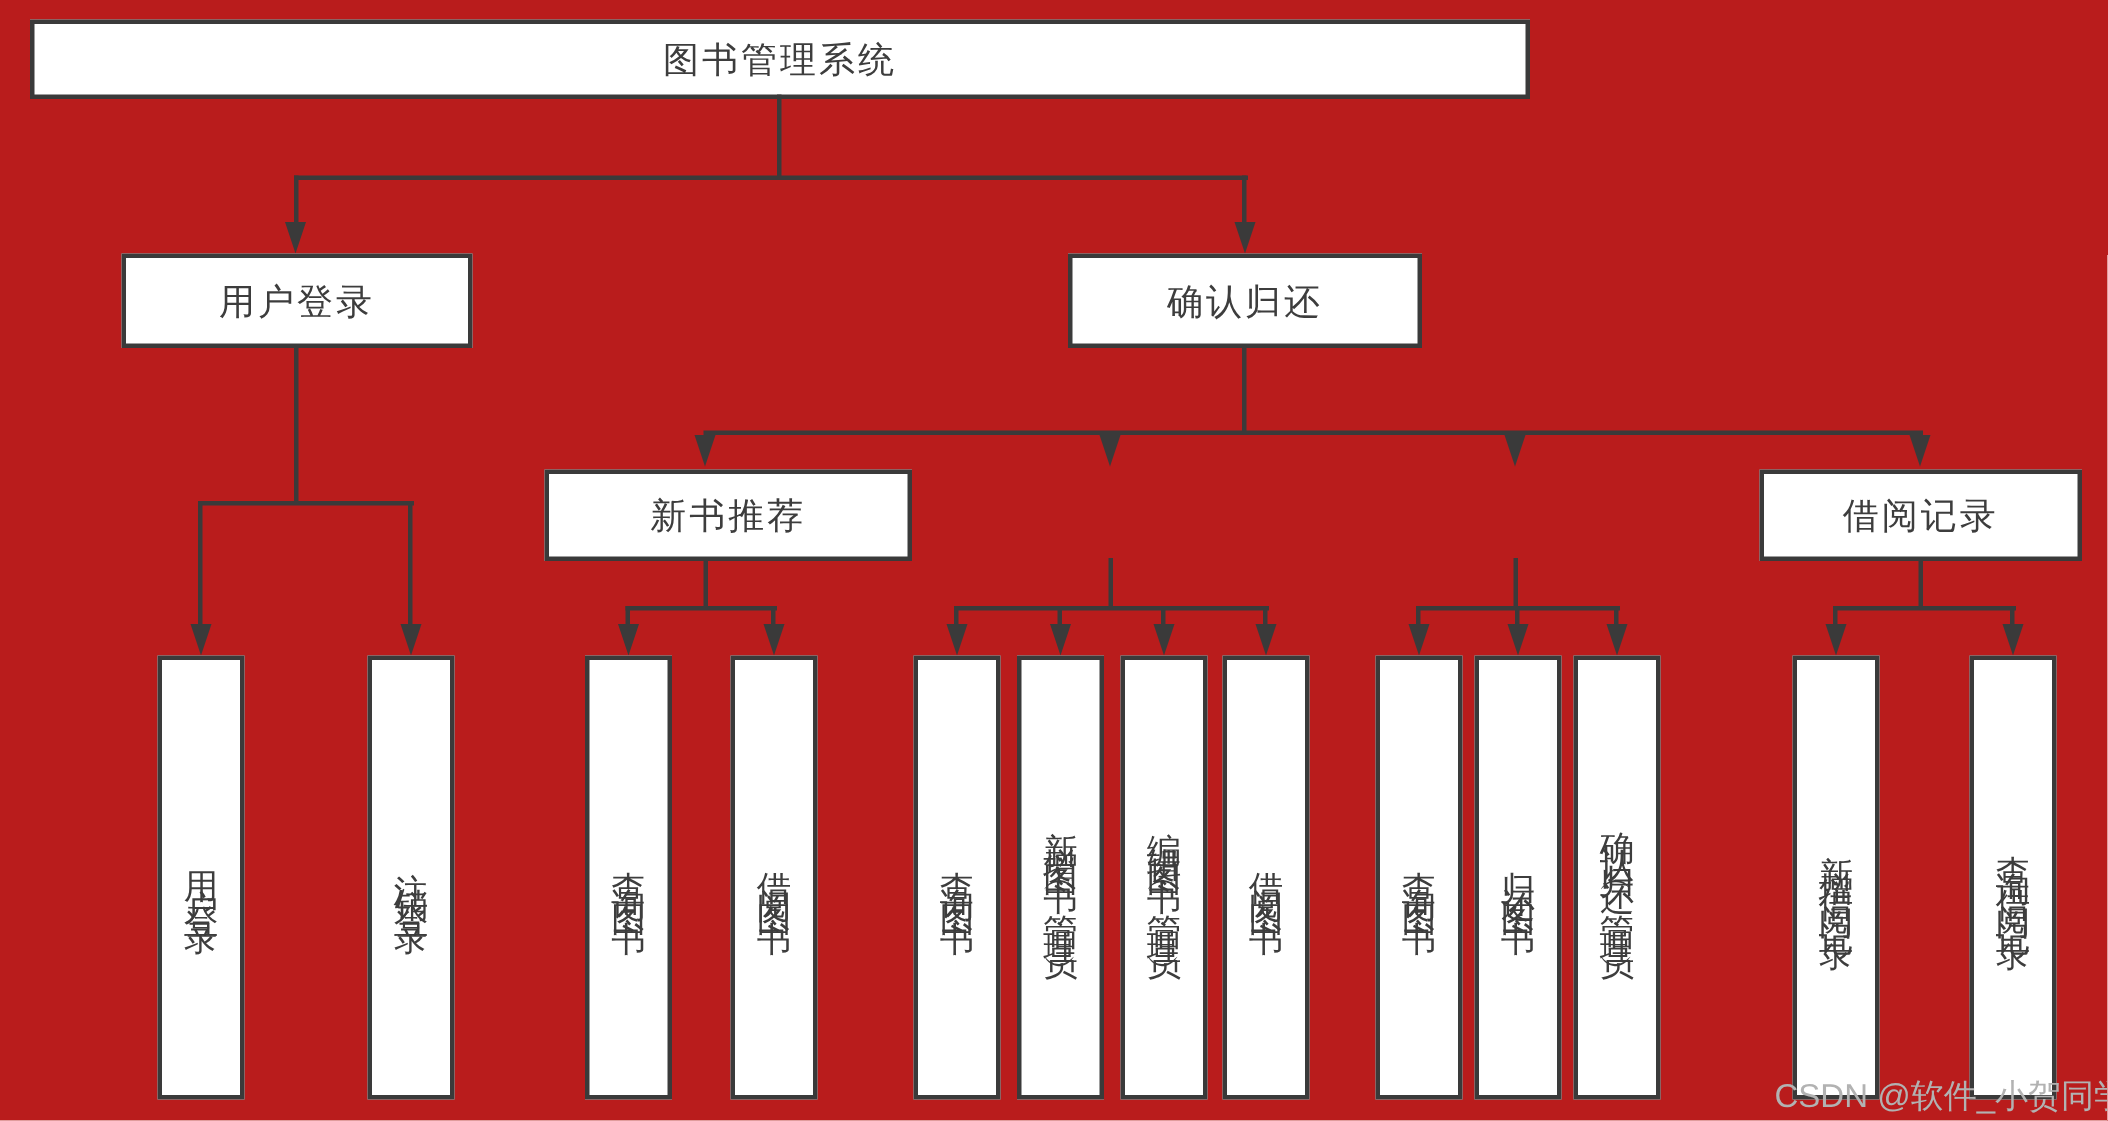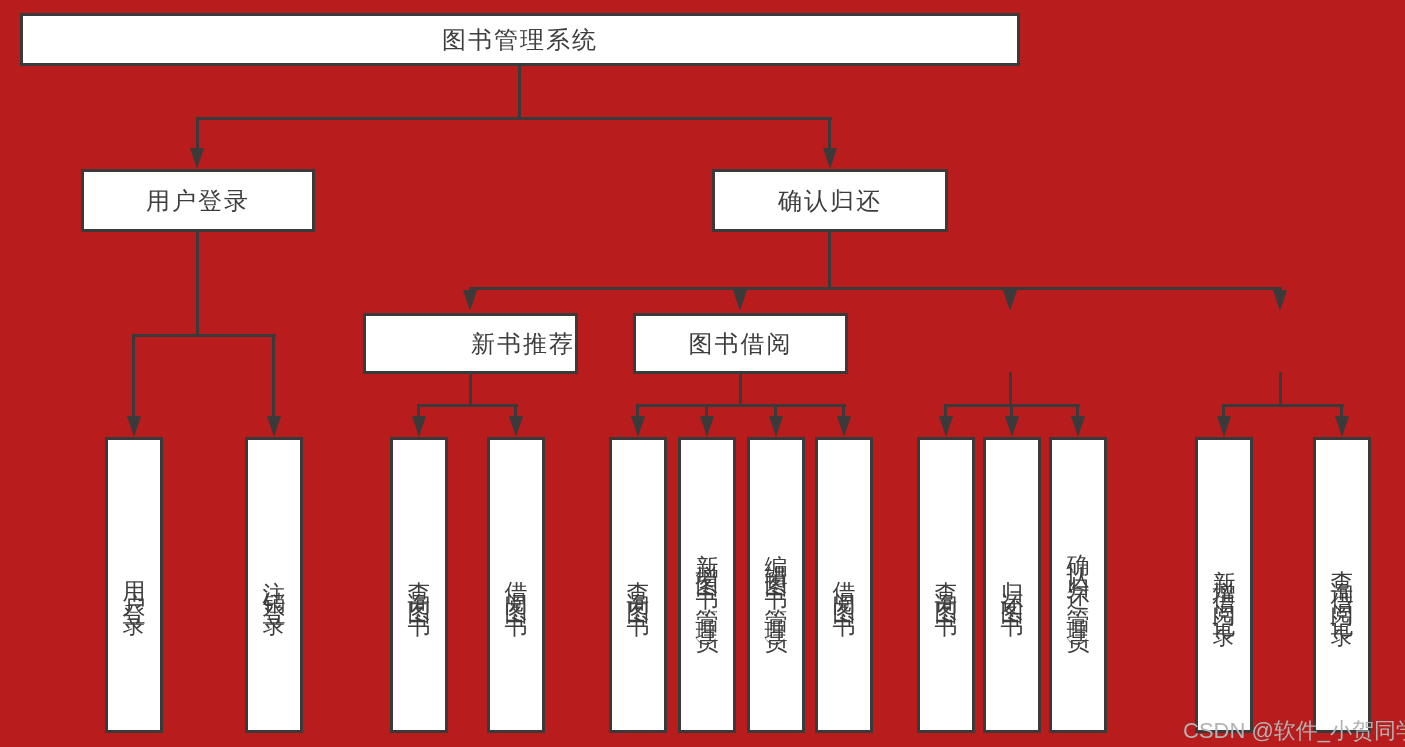--- a/index.html
+++ b/index.html
@@ -97,25 +97,25 @@
   <div class="vl" style="left:272px; top:334px; height:84px;"></div>
   <div class="arrowhead" style="left:267px; top:416px;"></div>
 
   <div class="vl" style="left:828px; top:230px; height:59px;"></div>
   <div class="hl" style="left:469px; top:287px; width:813px;"></div>
   <div class="arrowhead" style="left:463px; top:290px;"></div>
   <div class="arrowhead" style="left:733px; top:290px;"></div>
   <div class="arrowhead" style="left:1003px; top:290px;"></div>
   <div class="arrowhead" style="left:1273px; top:290px;"></div>
 
-  <div class="box" style="left:363px; top:313px; width:215px; height:61px;justify-content:flex-end;">
+  <div class="box" style="left:363px; top:313px; width:245px; height:61px;">
     <span class="hlabel">新书推荐</span>
   </div>
-  <div class="box" style="left:633px; top:313px; width:215px; height:61px;">
-    <span class="hlabel">图书借阅</span>
+  <div class="box" style="left:1173px; top:313px; width:215px; height:61px;">
+    <span class="hlabel">借阅记录</span>
   </div>
 
   <div class="vl" style="left:469px; top:372px; height:34px;"></div>
   <div class="hl" style="left:417px; top:404px; width:101px;"></div>
   <div class="vl" style="left:417px; top:404px; height:14px;"></div>
   <div class="arrowhead" style="left:412px; top:416px;"></div>
   <div class="vl" style="left:514px; top:404px; height:14px;"></div>
   <div class="arrowhead" style="left:509px; top:416px;"></div>
 
   <div class="vl" style="left:739px; top:372px; height:34px;"></div>

